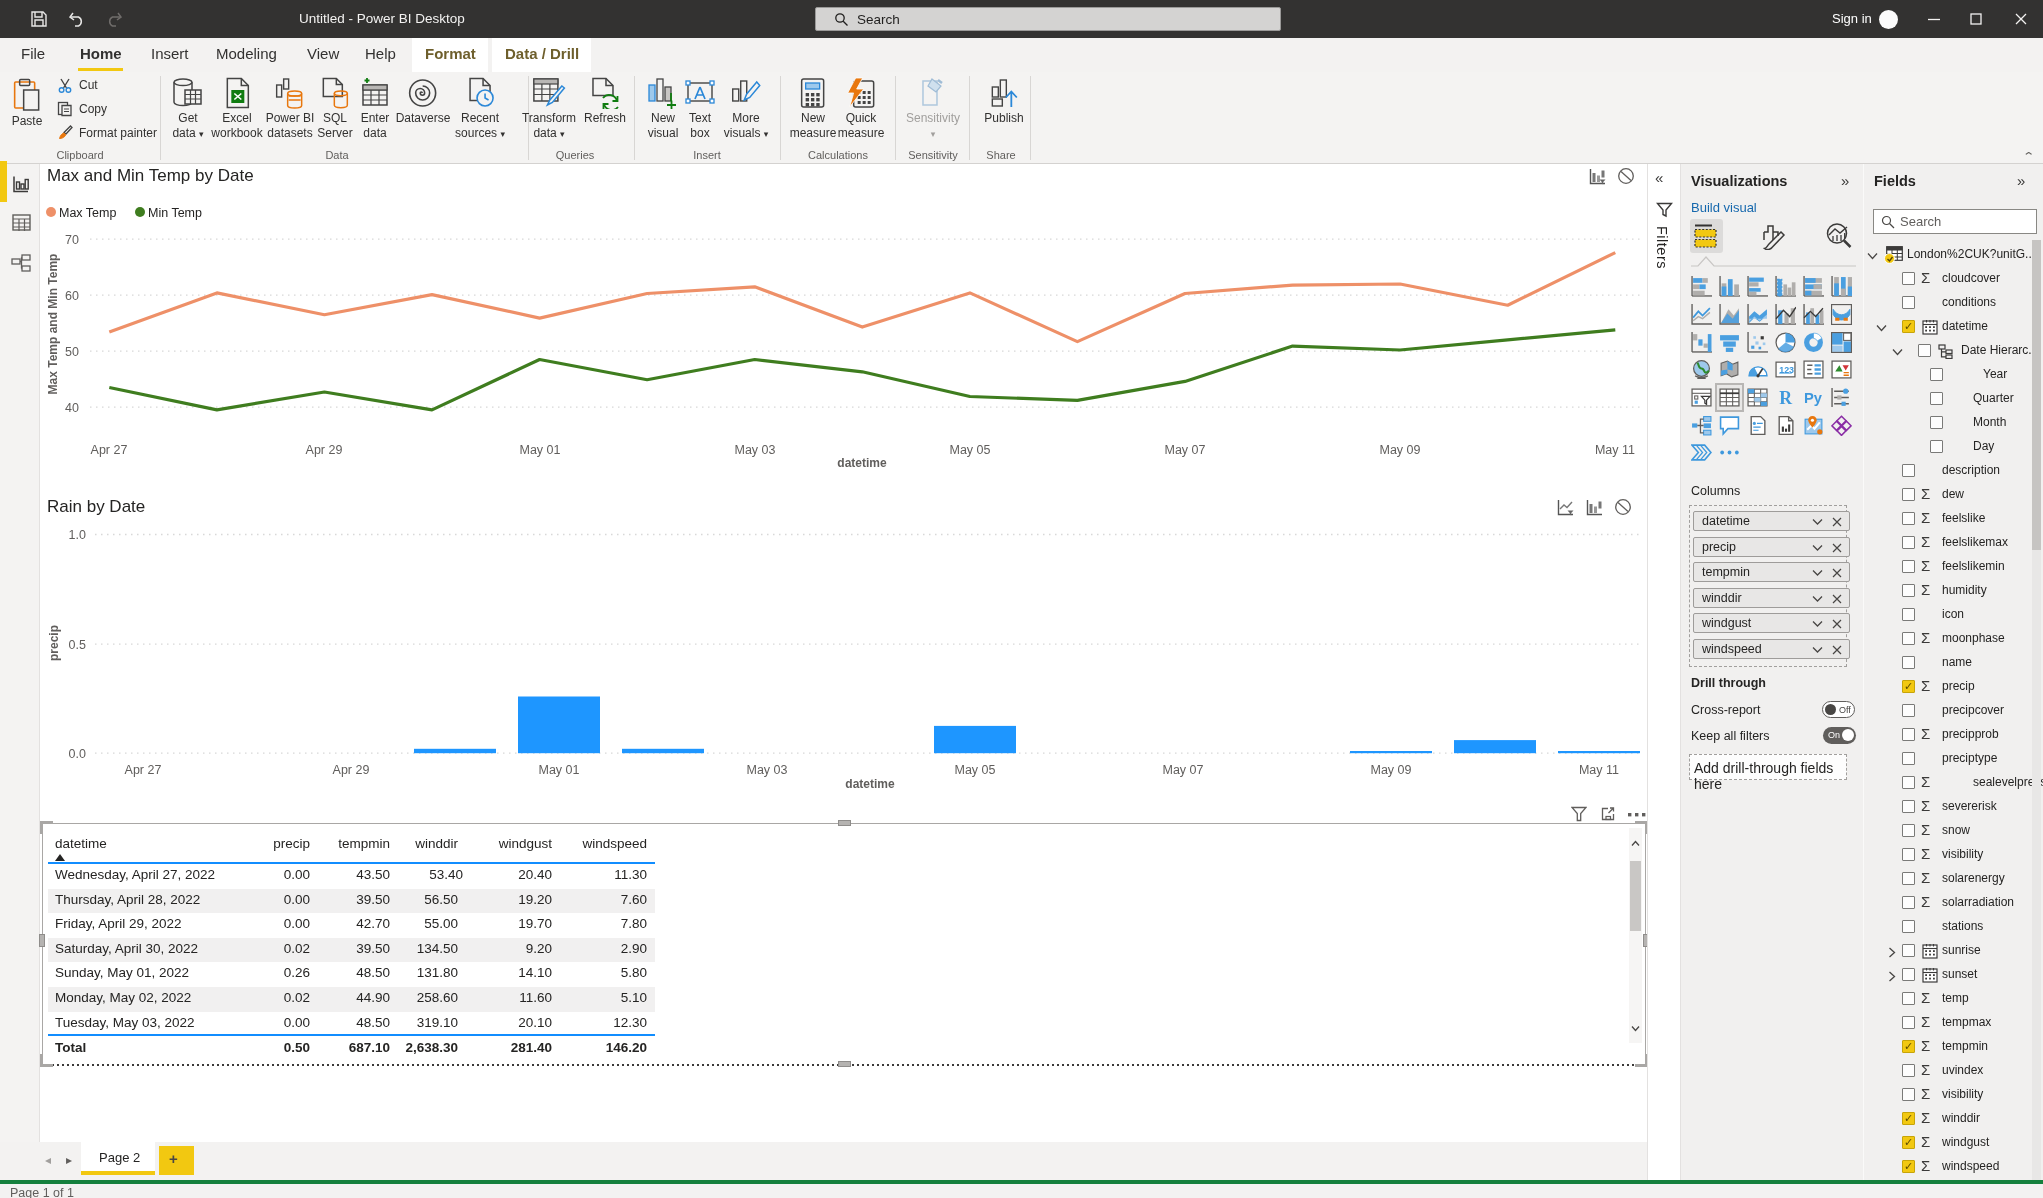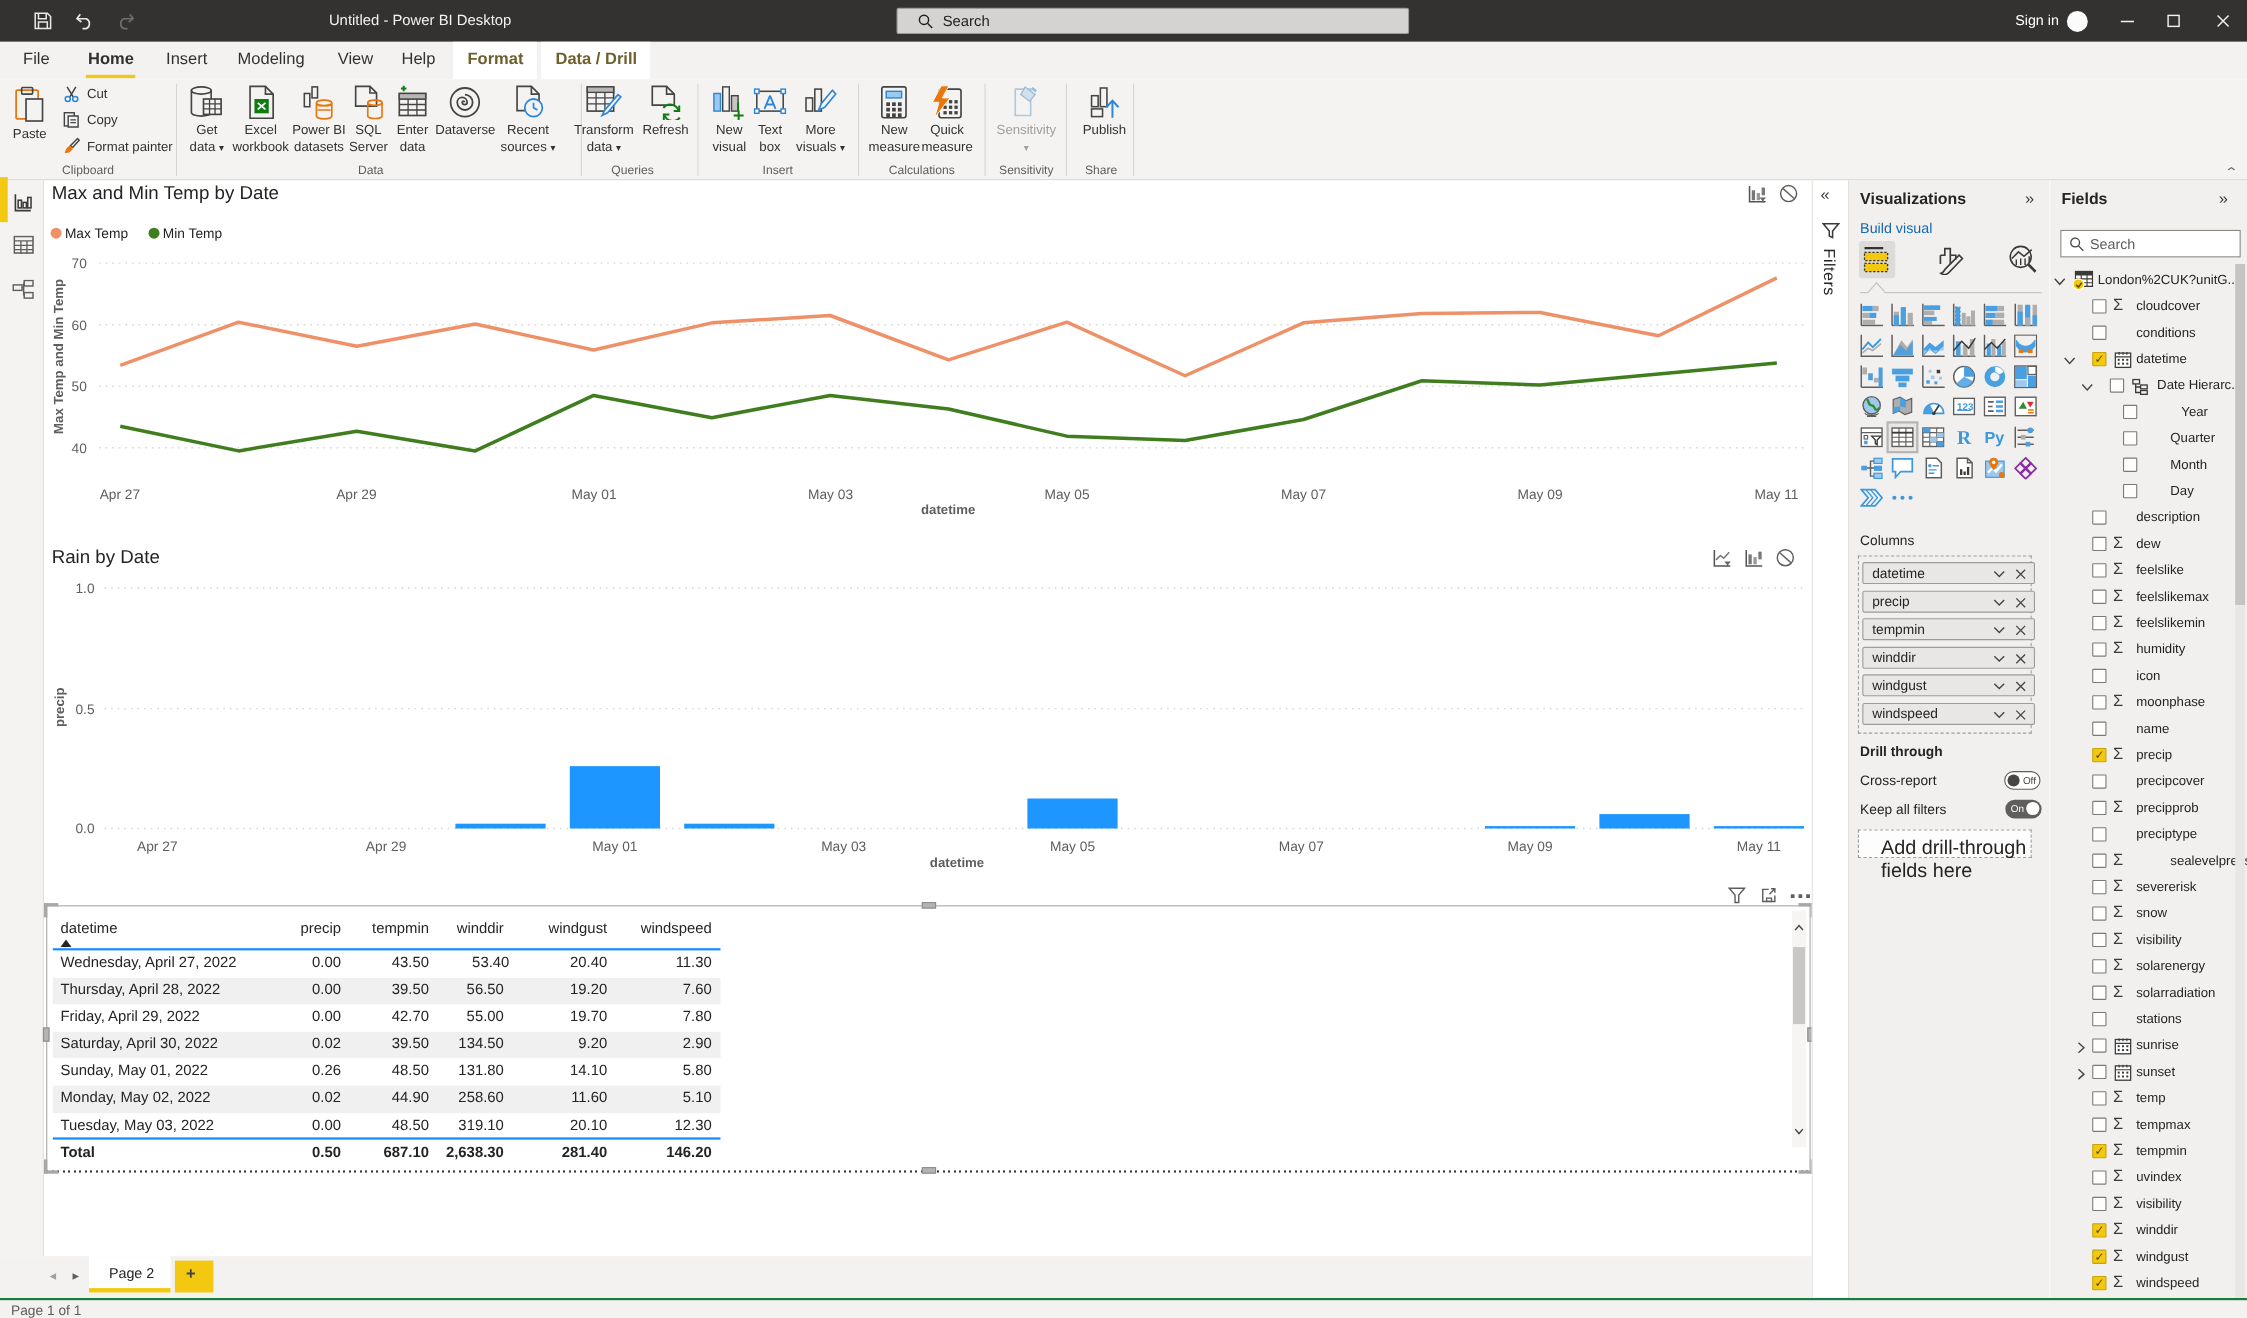--- a/index.html
+++ b/index.html
@@ -26,21 +26,21 @@
   
   #sidebar { position:absolute; left:0; top:164px; width:40px; height:978px; background:#f4f3f2; border-right:1px solid #e3e1e0; }
   #sidebar .act { position:absolute; left:0; top:-3px; width:7px; height:41px; background:#f2c811; }
   
   #canvas { position:absolute; left:41px; top:164px; width:1606px; height:978px; background:#ffffff; }
   .vtitle { position:absolute; font-size:17px; color:#252423; white-space:nowrap; }
   .axlab { font-size:12.5px; fill:#605e5c; }
   .axtitle { font-size:12px; fill:#605e5c; font-weight:bold; }
   
   #pagestrip { position:absolute; left:0; top:1142px; width:1647px; height:38px; background:#f3f2f1; }
-  #statusbar { position:absolute; left:0; top:1180px; width:2043px; height:18px; background:#f3f2f1; border-top:2px solid #15803d; }
+  #statusbar { position:absolute; left:0; top:1180px; width:2043px; height:18px; background:#f3f2f1; border-top:4px solid #15803d; }
   #statusbar span { position:absolute; left:10px; top:2px; font-size:12.5px; color:#605e5c; }
   
   #filterstrip { position:absolute; left:1647px; top:164px; width:33px; height:1016px; background:#ffffff; border-left:1px solid #e3e1e0; }
   #vizpanel { position:absolute; left:1680px; top:164px; width:183px; height:1016px; background:#f1f0ef; border-left:1px solid #e3e1e0; }
   #fieldspanel { position:absolute; left:1863px; top:164px; width:180px; height:1016px; background:#f1f0ef; border-left:1px solid #fafaf9; overflow:hidden; }
   .ptitle { font-size:14.5px; font-weight:bold; color:#252423; }
   .pill { position:absolute; left:12px; width:157px; height:20px; background:#e8e7e6; border:1px solid #9e9c9a; border-radius:2px; font-size:12.5px; color:#252423; line-height:19px; padding-left:8px; }
   .frow { position:absolute; left:0; width:180px; height:24px; font-size:12px; color:#252423; }
   .cb { position:absolute; width:13px; height:13px; border:1px solid #7a7a78; border-radius:1px; background:#fdfdfd; top:4px; }
   .cby { background:#f2c811; border-color:#c7a408; }
@@ -838,21 +838,21 @@
     <div style="position:absolute;left:141px;top:537px;width:33px;height:17px;border:1px solid #605e5c;border-radius:9px;background:#fff;">
 <div style="position:absolute;left:2px;top:2px;width:11px;height:11px;border-radius:50%;background:#484644;"></div>
 <div style="position:absolute;left:16px;top:3px;font-size:9px;color:#484644;">Off</div>
     </div>
     <div style="position:absolute;left:10px;top:565px;font-size:12.5px;color:#252423;">Keep all filters</div>
     <div style="position:absolute;left:142px;top:563px;width:33px;height:17px;border-radius:9px;background:#605e5c;">
 <div style="position:absolute;left:5px;top:3px;font-size:9px;color:#fff;">On</div>
 <div style="position:absolute;right:2px;top:2px;width:12px;height:12px;border-radius:50%;background:#fff;"></div>
     </div>
     <div style="position:absolute;left:8px;top:590px;width:158px;height:26px;border:1px dashed #a19f9d;background:#fdfdfd;"></div>
-    <div style="position:absolute;left:13px;top:596px;font-size:18px;color:#252423;margin-left:16px;">Add drill-through fields here</div>
+    <div style="position:absolute;left:13px;top:596px;font-size:14px;color:#252423;">Add drill-through fields here</div>
 
 </div>
 
 <div id="fieldspanel">
 <div class="ptitle" style="position:absolute;left:10px;top:9px;">Fields</div>
     <div style="position:absolute;left:153px;top:8px;font-size:15px;color:#3b3a39;">»</div>
     <div style="position:absolute;left:9px;top:45px;width:164px;height:25px;background:#fff;border:1px solid #898884;">
 <svg class="abs" style="left:7px;top:5px" width="14" height="14" viewBox="0 0 14 14">
         <circle cx="5.5" cy="5.5" r="4" fill="none" stroke="#484644" stroke-width="1.2"></circle>
         <path d="M8.5 8.5 13 13" stroke="#484644" stroke-width="1.2"></path>

